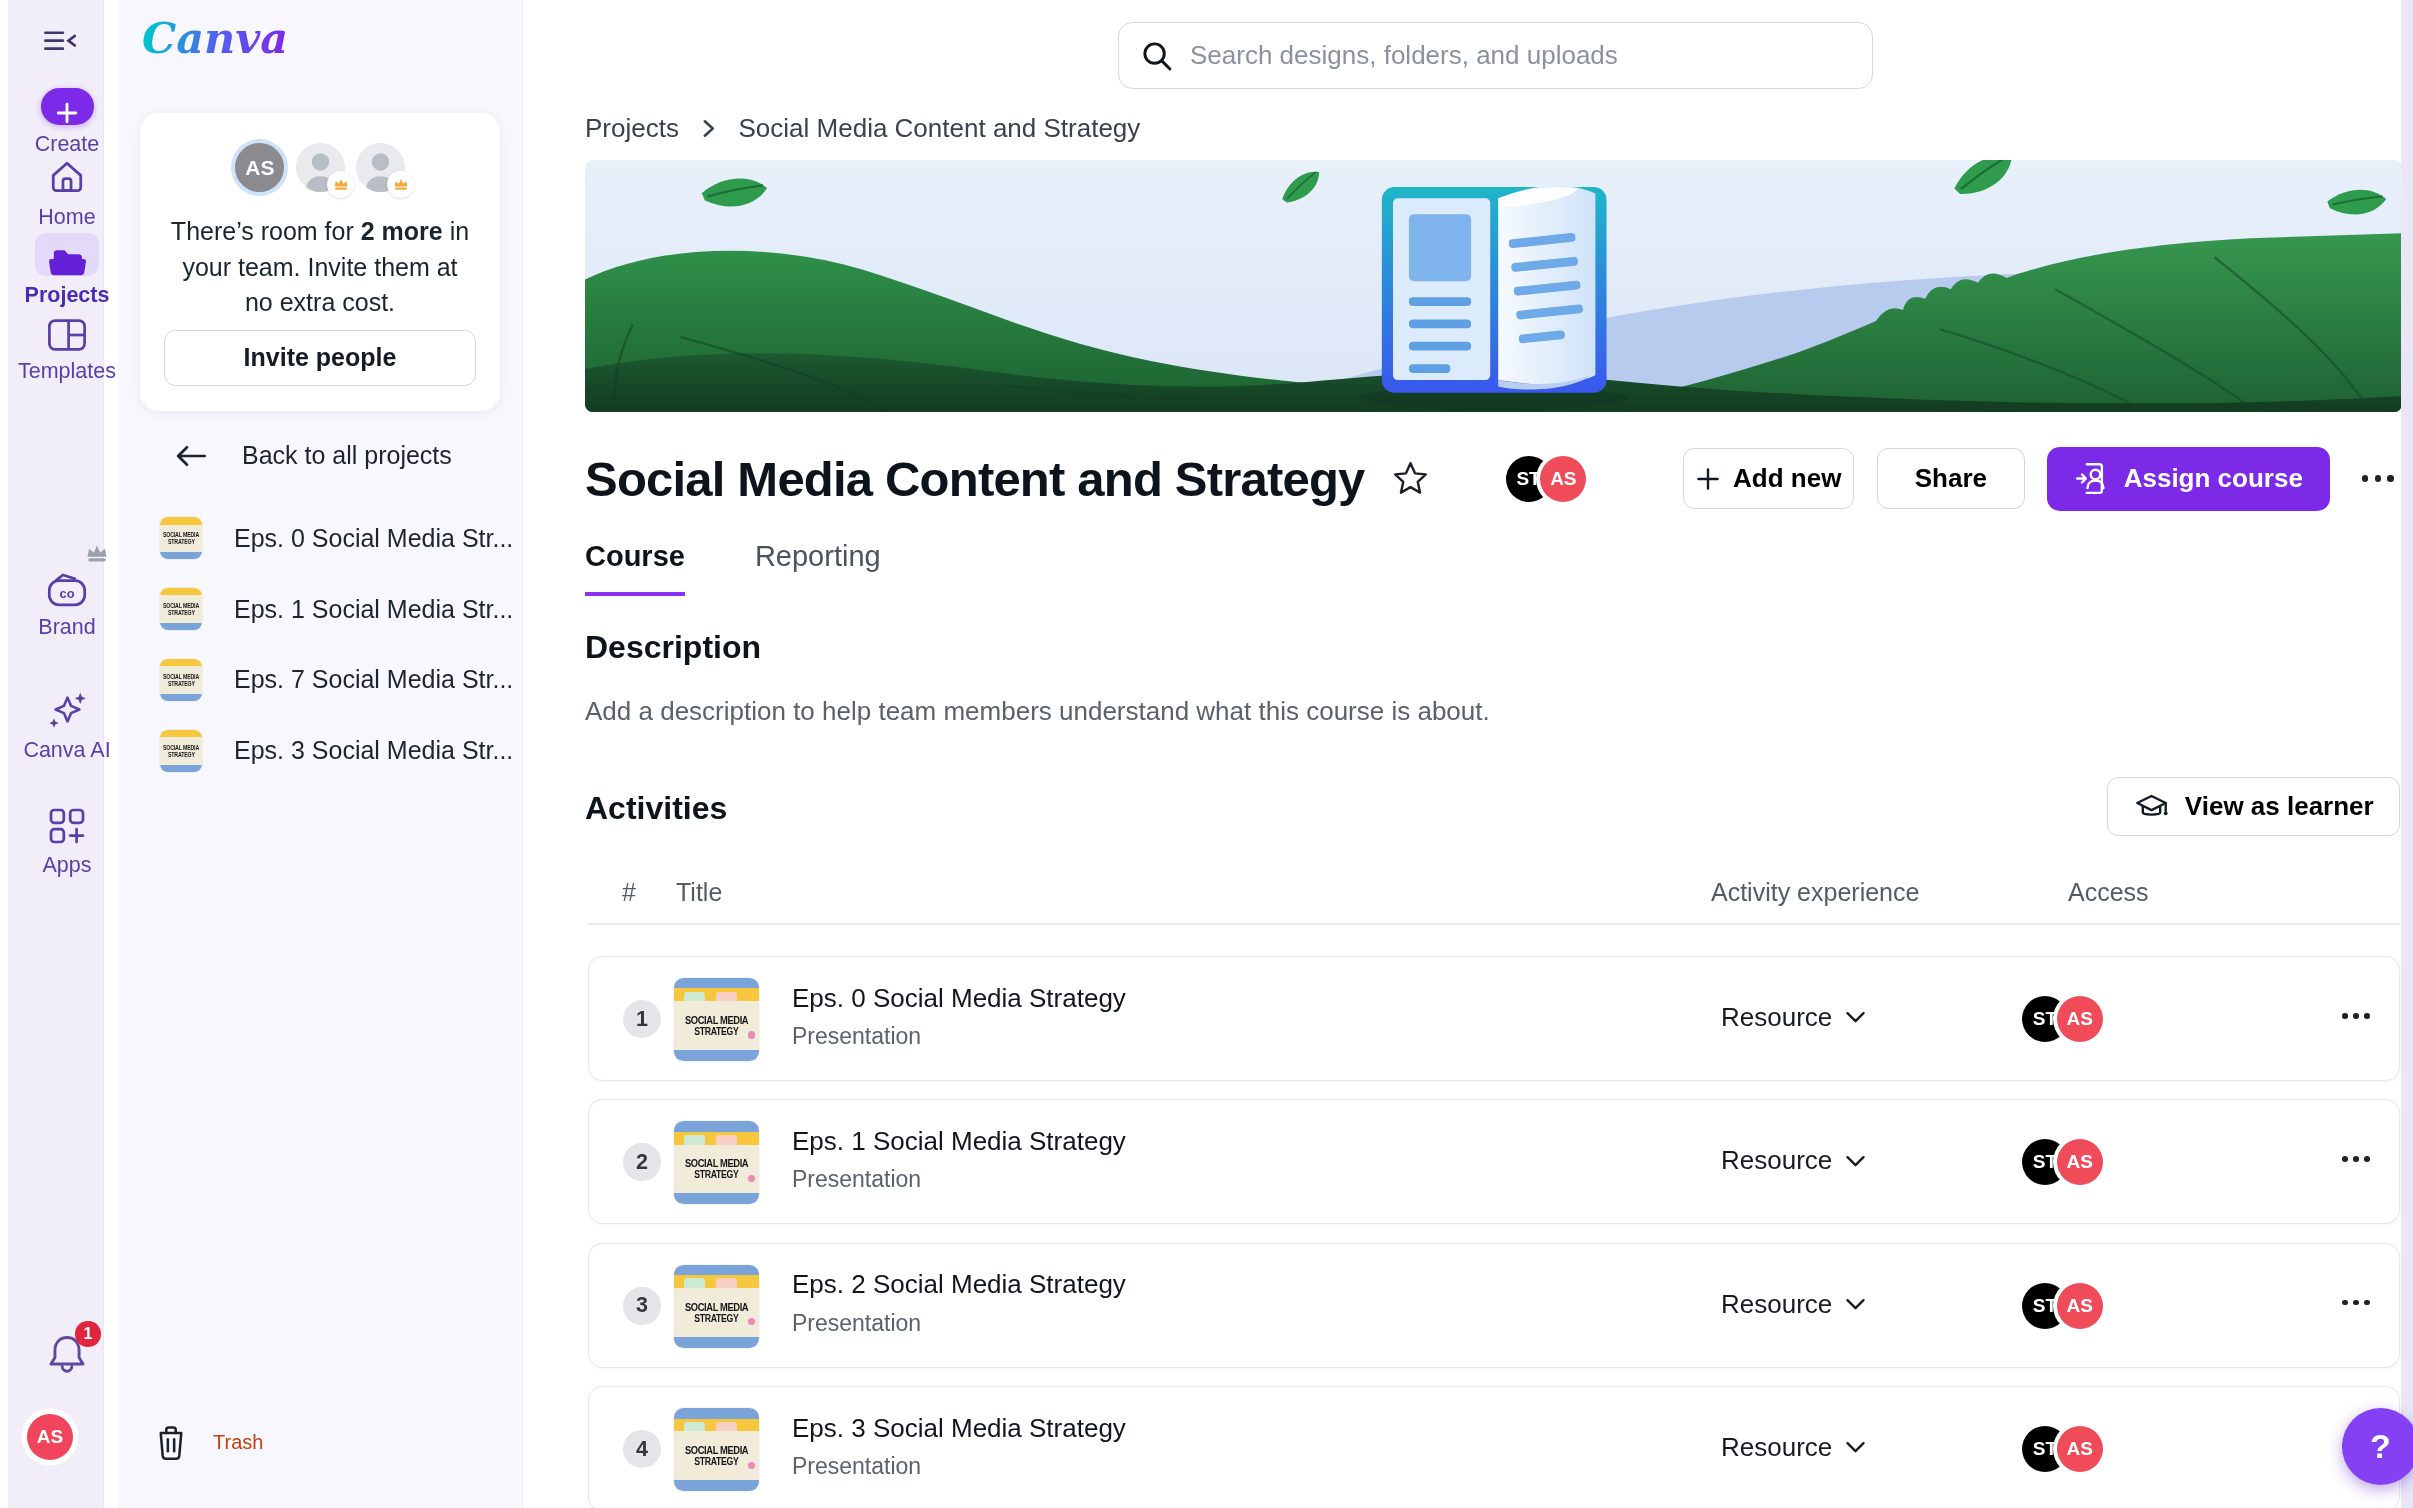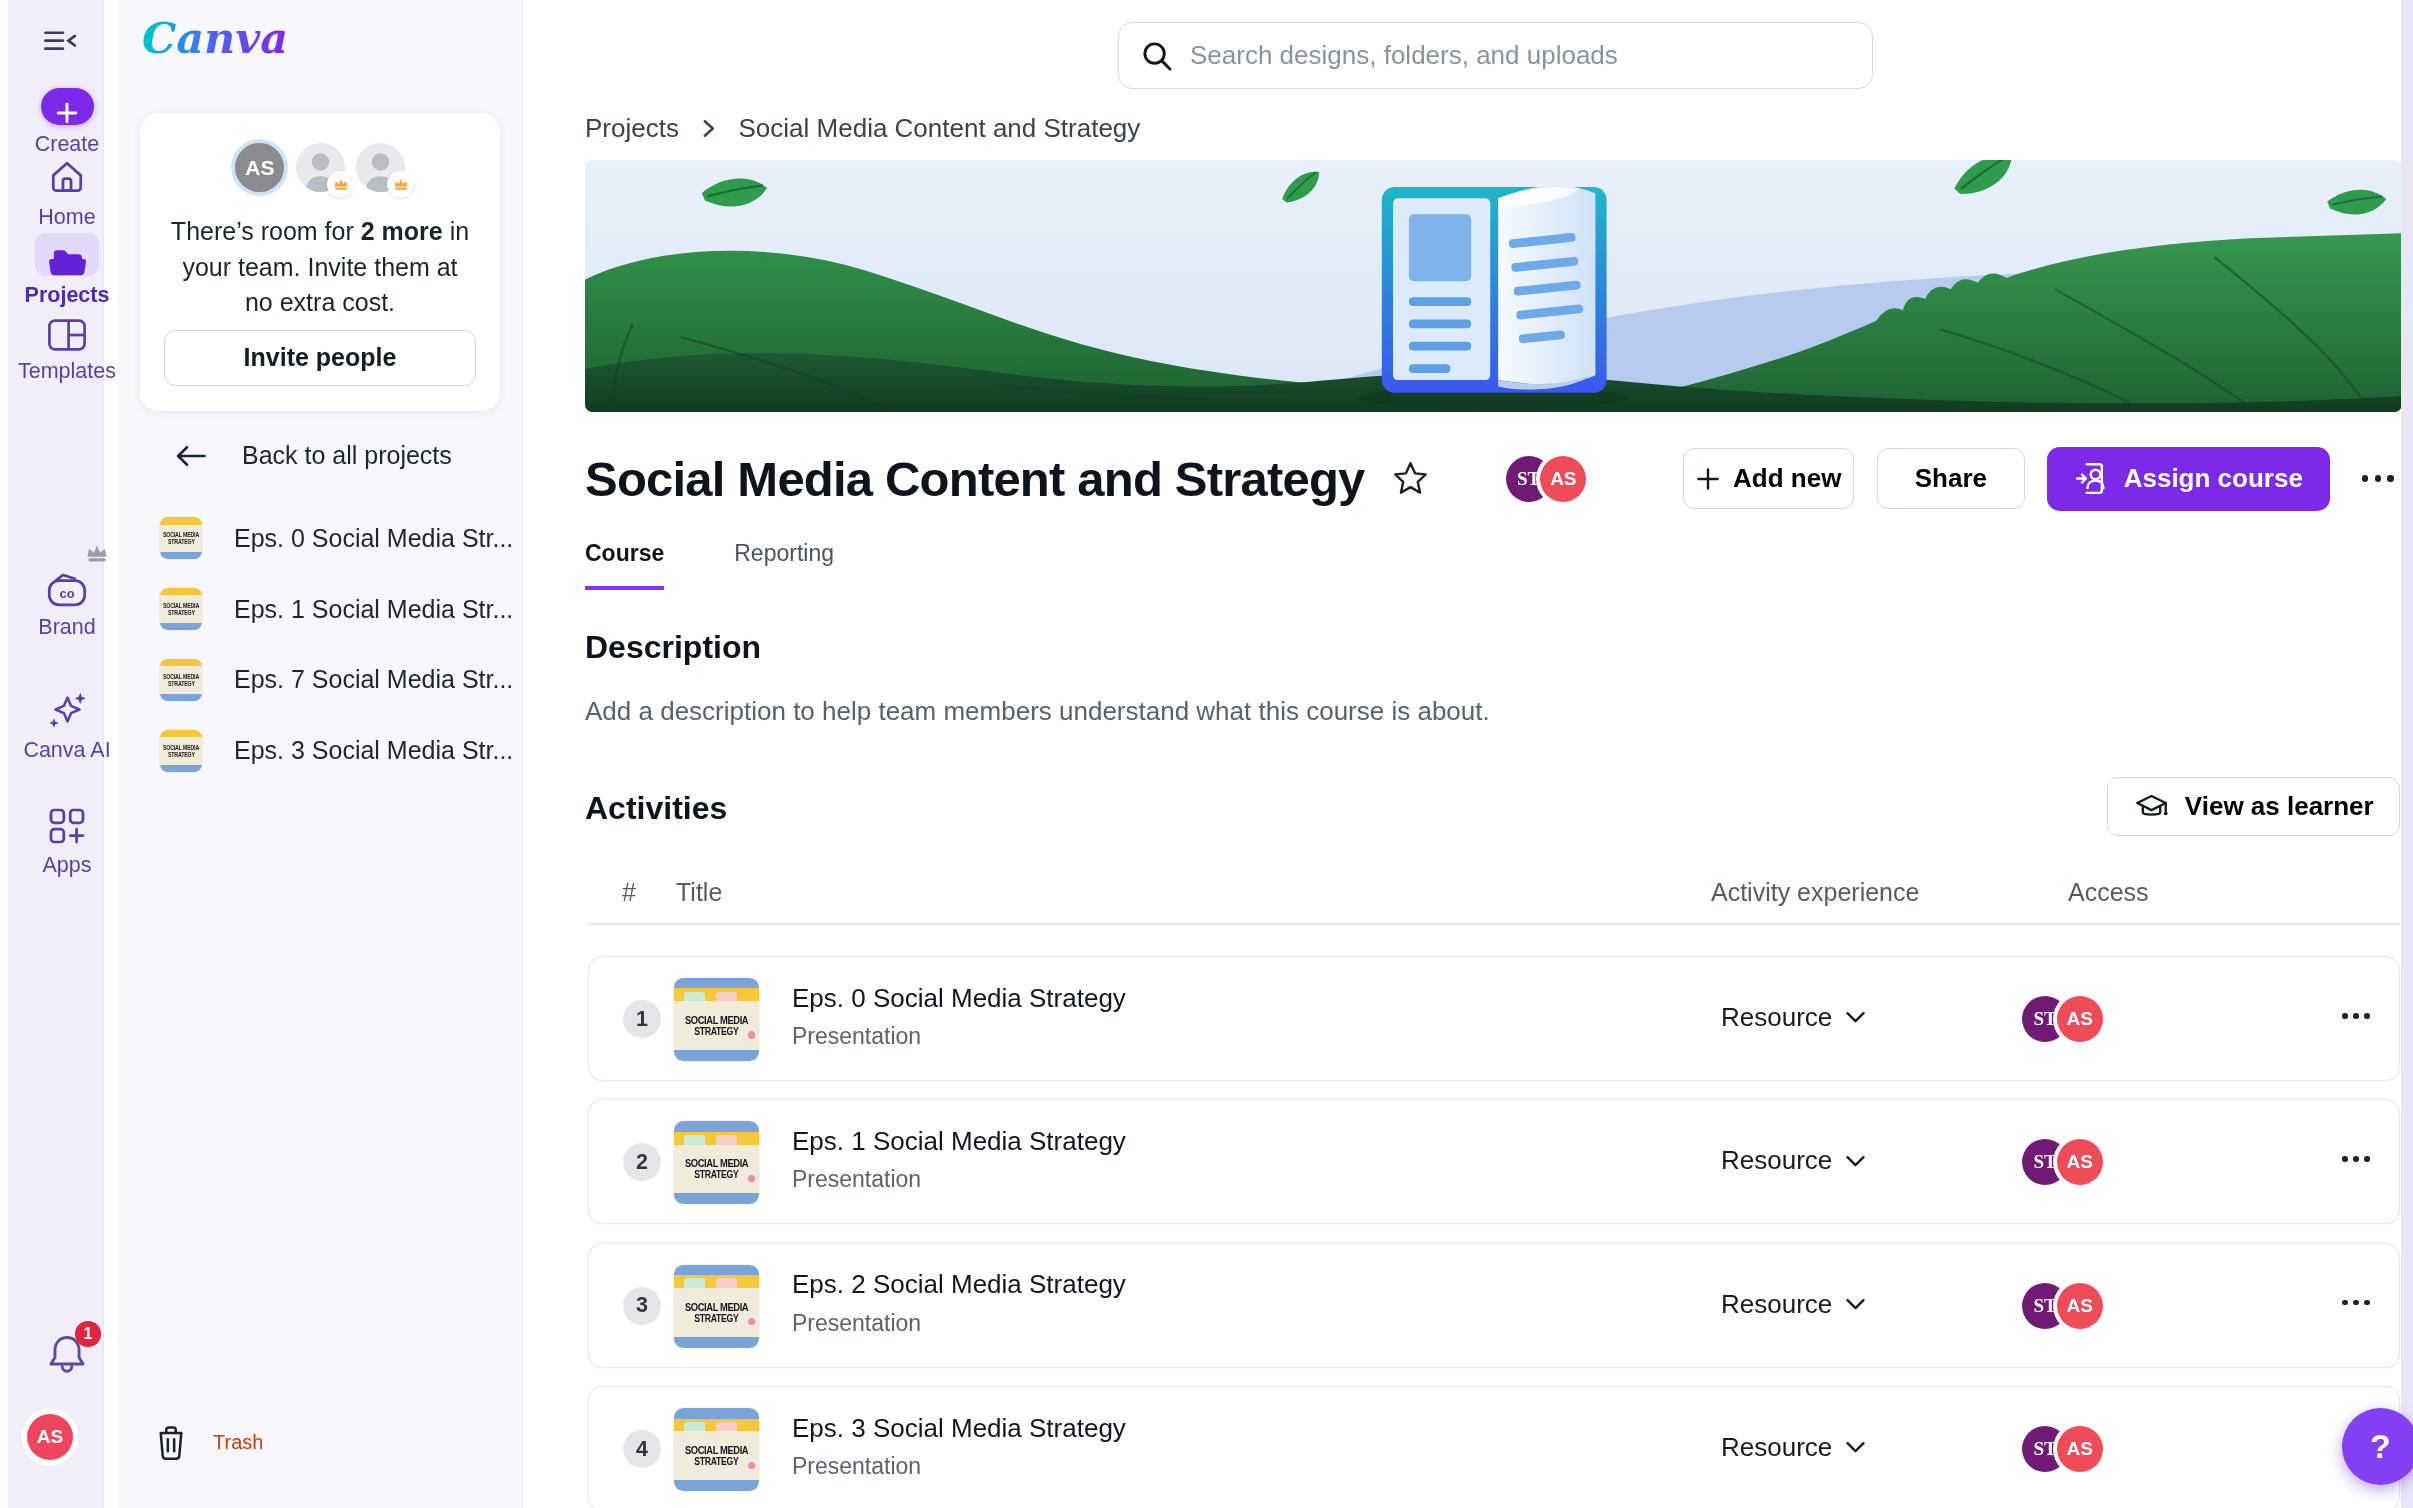--- a/index.html
+++ b/index.html
@@ -52,33 +52,33 @@
   .breadcrumb .crumb { cursor:pointer; }
 
   .banner { position:absolute; left:61px; top:160px; right:11.2px; height:252px; border-radius:8px; overflow:hidden; }
   .banner svg { display:block; width:100%; height:100%; }
 
   .title-row { position:absolute; left:61px; top:444px; right:11.2px; height:69px; display:flex; align-items:center; }
   .course-title { font-size:49px; font-weight:bold; color:#0e141b; letter-spacing:-0.8px; white-space:nowrap; }
   .star-btn { margin-left:27px; cursor:pointer; display:flex; }
   .hdr-avatars { margin-left:77px; display:flex; cursor:pointer; }
   .av { width:46px; height:46px; border-radius:50%; color:#fff; font-weight:bold; font-size:19px; display:flex; align-items:center; justify-content:center; }
-  .av.green { background:#701a75;font-family:Liberation Serif, serif; }
+  .av.green { background:#000000; }
   .av.red { background:#ef4b59; box-shadow:0 0 0 4px #fff; margin-left:-11.2px; }
   .spacer { flex:1; }
   .btn { height:61px; background:#fff; border:1.6px solid #d6d4dc; border-radius:11.2px; display:flex; align-items:center; justify-content:center; font-size:26px; font-weight:bold; color:#11192
 
 4; cursor:pointer; }
   .btn-addnew { padding:0 12px; gap:12.8px; margin-right:22.3px; }
   .btn-share { padding:0 37px; margin-right:22.3px; }
   .btn-assign { height:64px; padding:0 27px; gap:14.4px; background:#7d2ae8; border:none; color:#fff; border-radius:12.8px; }
   .dots-btn { margin-left:24px; display:flex; gap:6.4px; cursor:pointer; padding:8px; }
   .dots-btn i, .row-dots i { width:6.4px; height:6.4px; border-radius:50%; background:#1d232b; display:block; }
 
-  .tabs { position:absolute; left:61px; top:540px; display:flex; gap:70px; font-size:23px; }
+  .tabs { position:absolute; left:61px; top:540px; display:flex; gap:70px; font-size:29px; }
   .tab { cursor:pointer; padding-bottom:19px; color:#4b5360; }
   .tab.active { color:#0e141b; font-weight:bold; border-bottom:4.8px solid #8b2ff5; }
 
   .sec-h { position:absolute; left:61px; font-size:32px; font-weight:bold; color:#0e141b; }
   .desc-h { top:629px; }
   .desc-p { position:absolute; left:61px; top:696px; font-size:26px; color:#59616d; }
   .act-h { top:790px; }
   .learner-btn { position:absolute; right:12.8px; top:777px; height:59px; padding:0 25.5px; gap:16px; }
 
   .tbl-head { position:absolute; left:64px; right:12.8px; top:878px; height:45px; font-size:25px; color:#555c66; }

